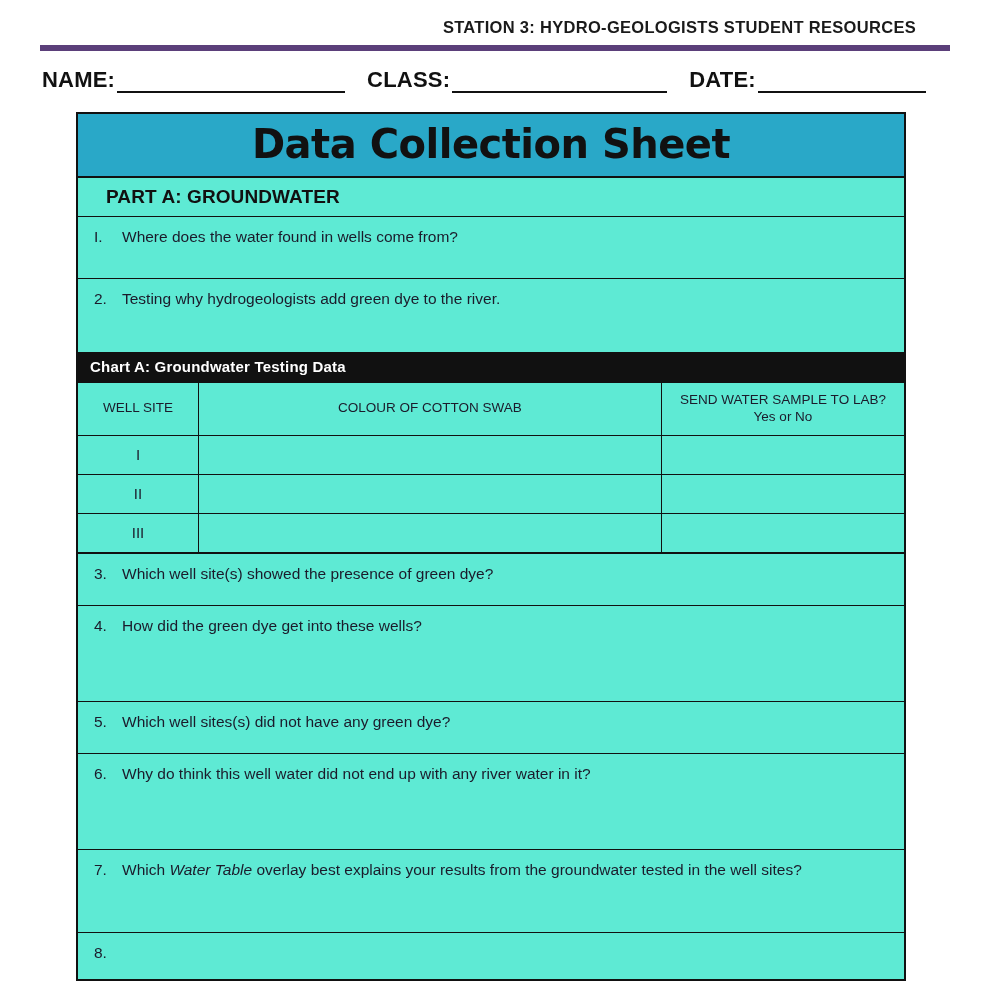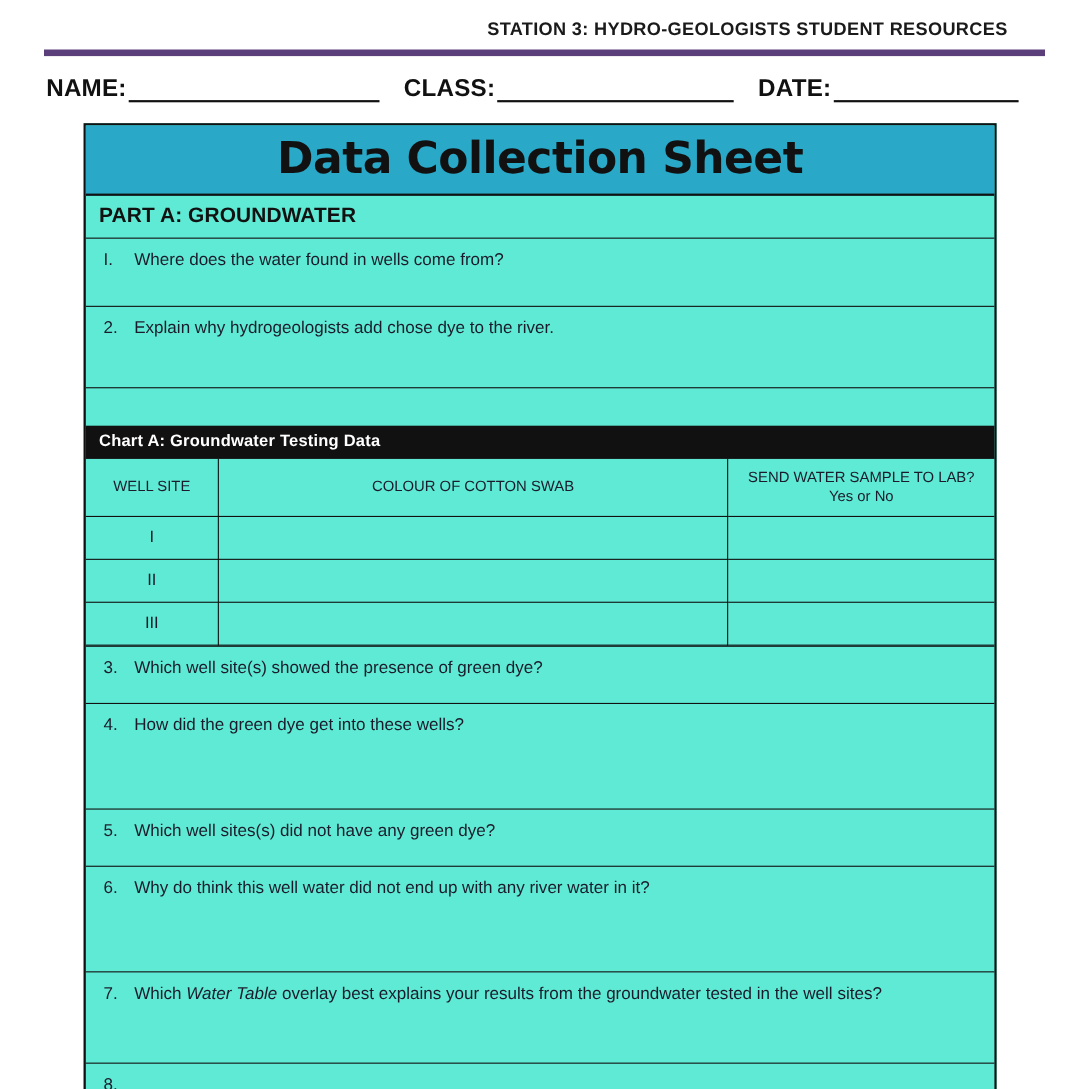--- a/index.html
+++ b/index.html
@@ -93,21 +93,21 @@
 
   .row {
     border-bottom: 1.5px solid #111;
     box-sizing: border-box;
   }
   .row:last-child { border-bottom: none; }
 
   .part-head {
     font-size: 19px;
     font-weight: bold;
-    padding: 8px 0 8px 12px;
+    padding: 8px 0 8px 28px;
     letter-spacing: 0.1px;
   }
 
   .q {
     display: flex;
     padding: 10px 12px 0 16px;
     font-size: 15.5px;
     color: #1b1b2b;
     line-height: 1.3;
   }
@@ -123,21 +123,20 @@
   .h-100 { height: 96px; }
   .h-85 { height: 83px; }
   .h-45 { height: 46px; }
 
   
   .chart-head {
     background: #111;
     color: #fff;
     padding: 5px 0 6px 12px;
     border-bottom: 1.5px solid #111;
-    margin-top: 34px;
   }
   .chart-head span {
     font-family: "Liberation Sans", sans-serif;
     font-weight: bold;
     font-size: 15px;
     letter-spacing: 0.2px;
   }
   table.chart {
     width: 100%;
     border-collapse: collapse;
@@ -205,21 +204,21 @@
     <div class="row h-60">
       <div class="q">
         <span class="num">I.</span>
         <span class="txt">Where does the water found in wells come from?</span>
       </div>
     </div>
 
     <div class="row h-72">
       <div class="q">
         <span class="num">2.</span>
-        <span class="txt">Explain why hydrogeologists add chose dye to the river.</span>
+        <span class="txt">Testing why hydrogeologists add green dye to the river.</span>
       </div>
     </div>
 
     <div class="chart-head">
       <span>Chart A: Groundwater Testing Data</span>
     </div>
 
     <div class="chart-wrap">
       <table class="chart">
         <tbody>

